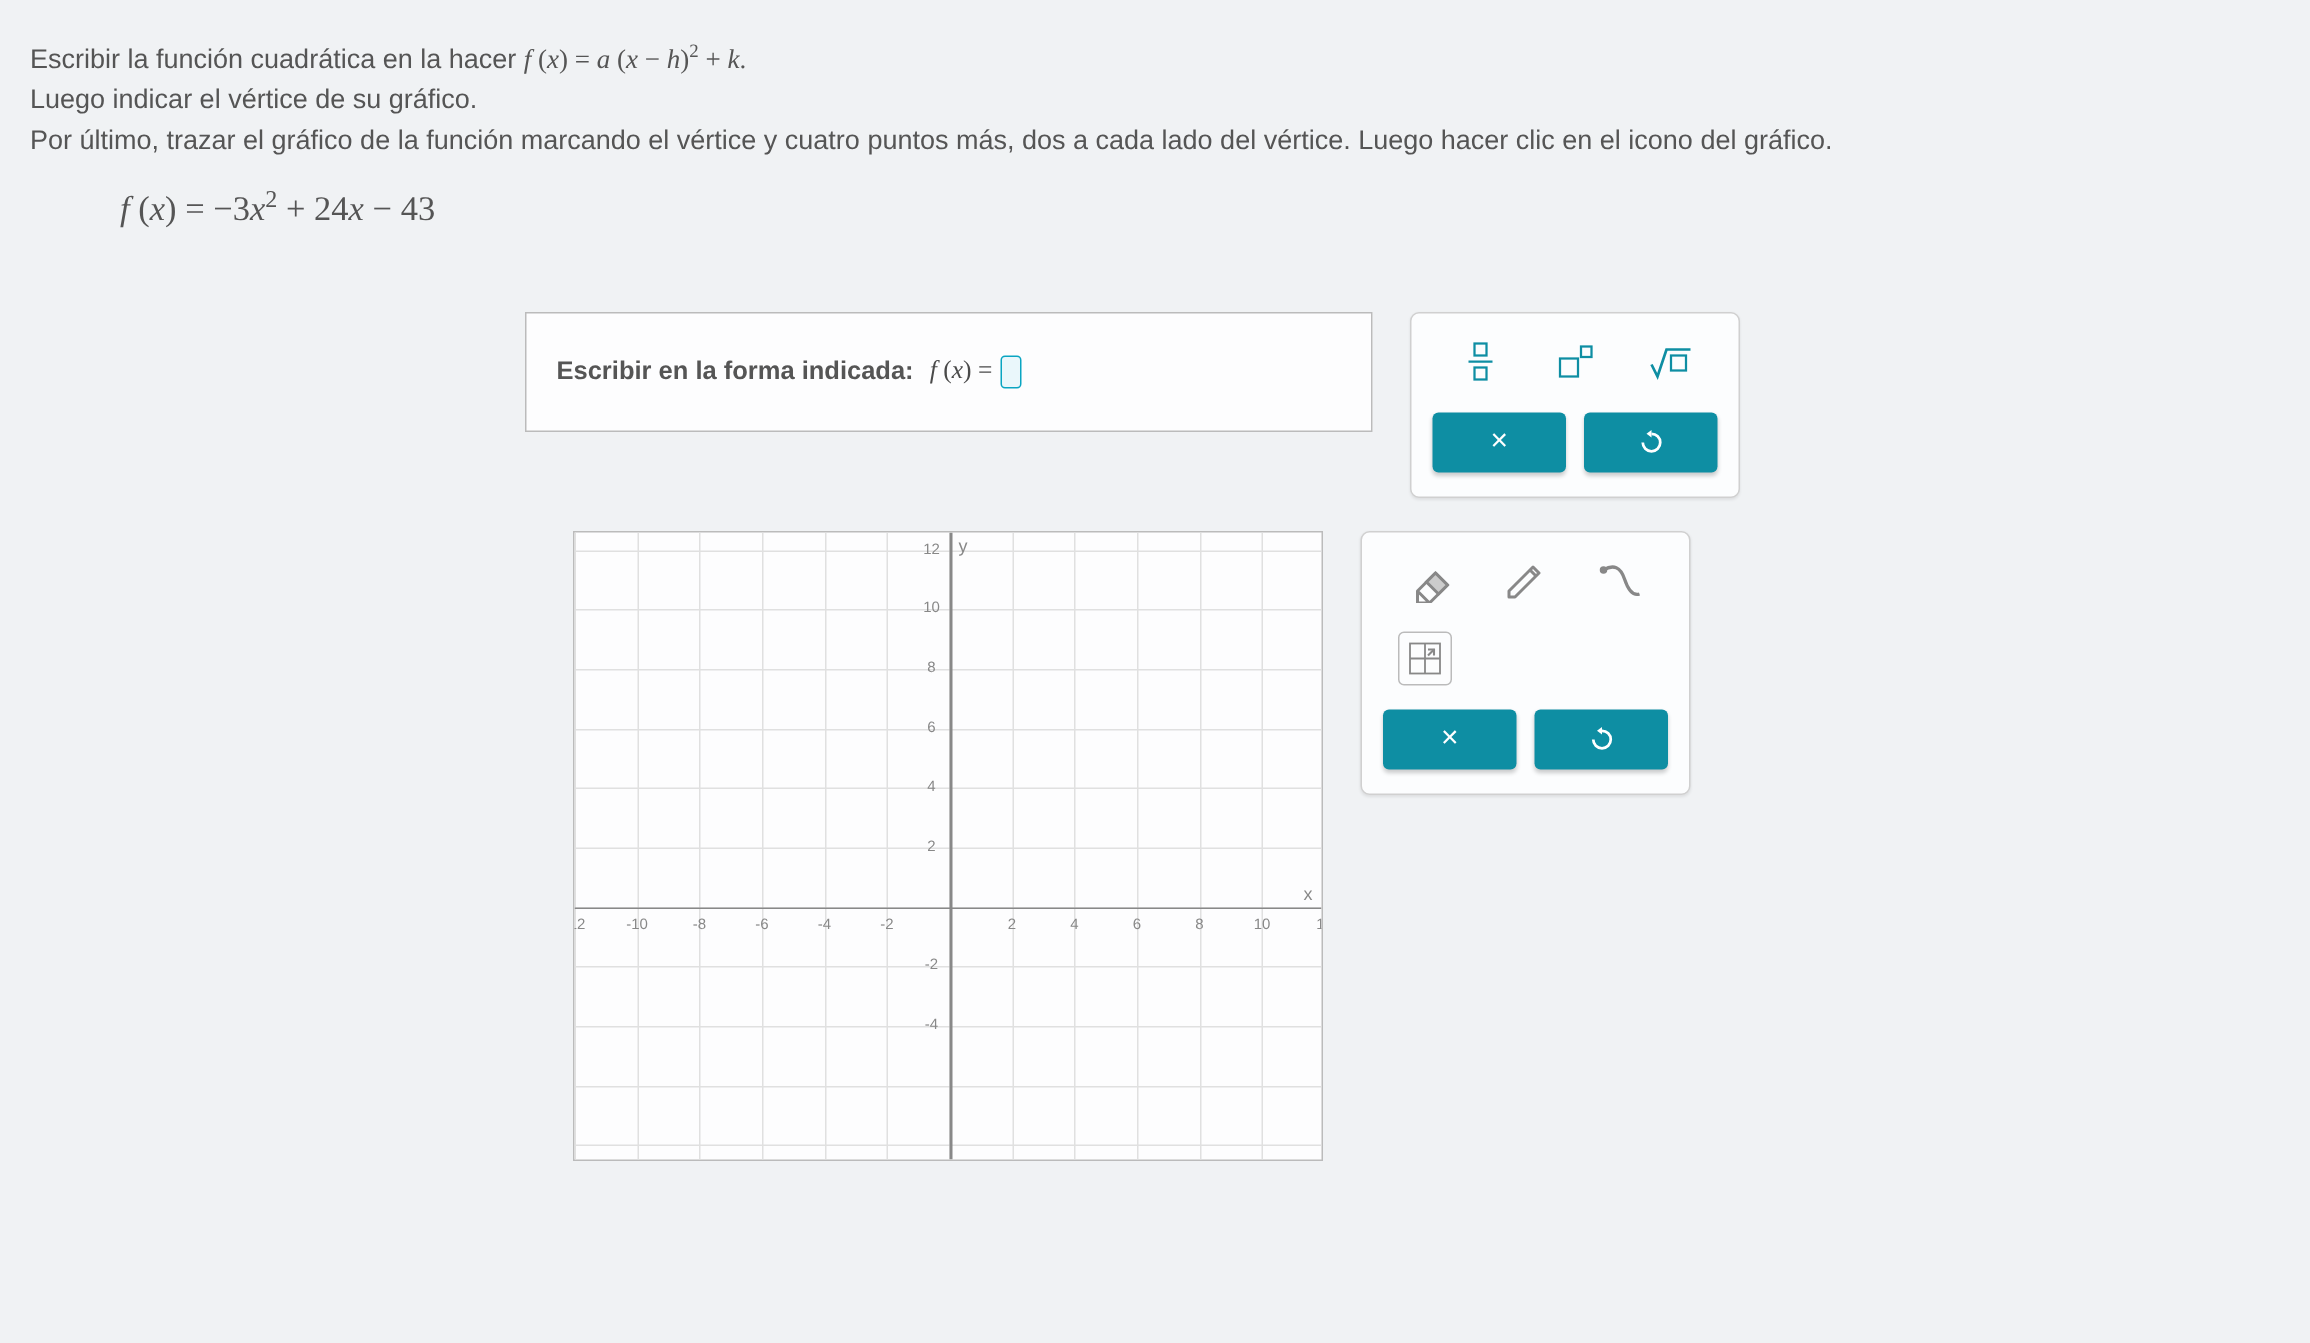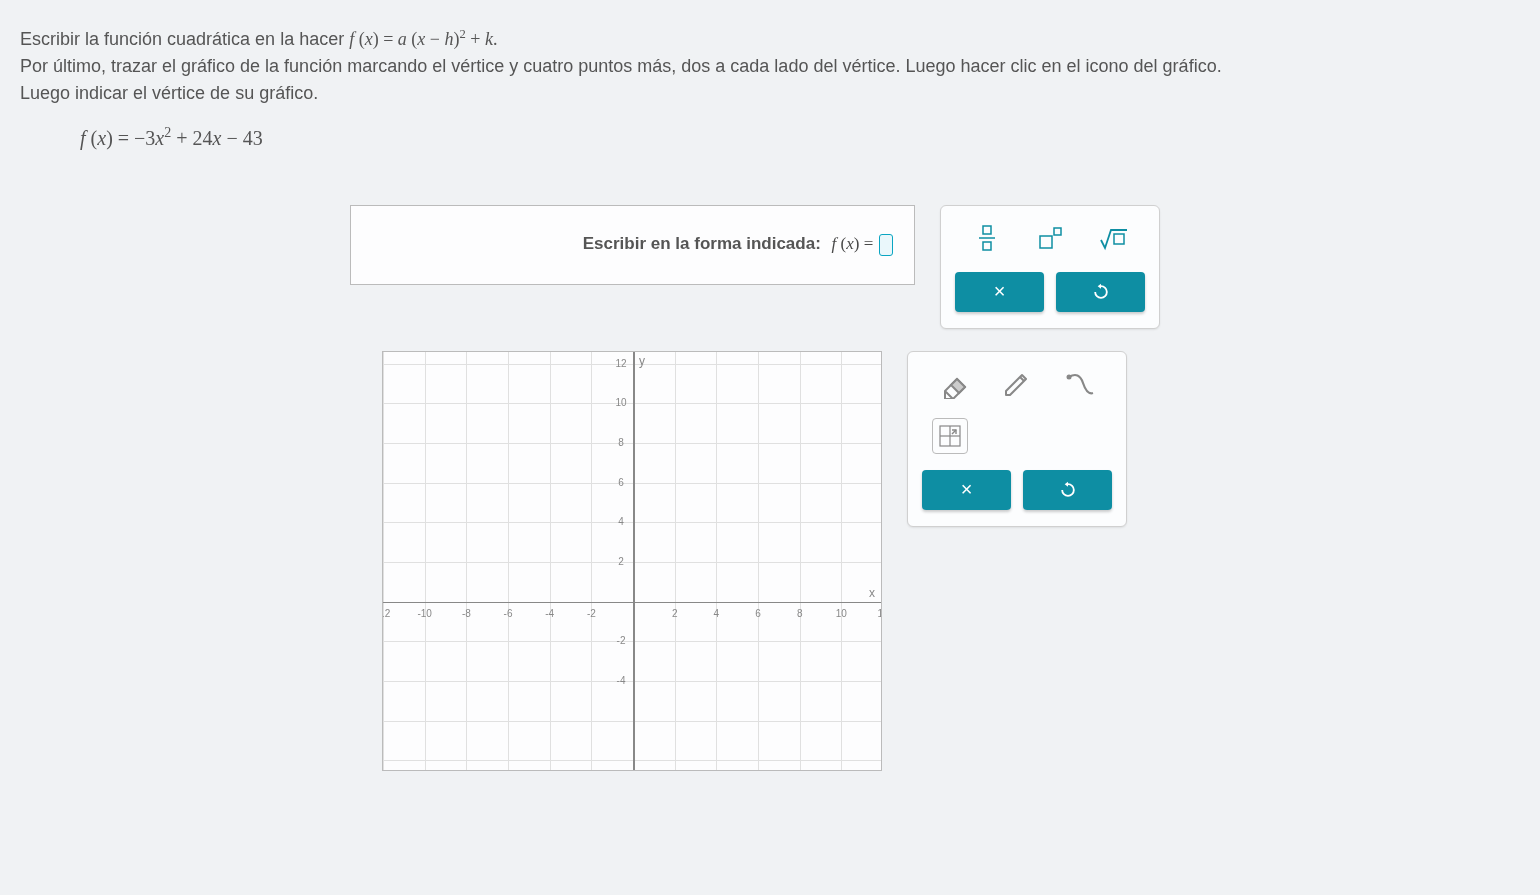--- a/index.html
+++ b/index.html
@@ -11,31 +11,30 @@
   height: 895px;
   padding: 25px 20px;
   overflow: hidden;
 }
 .instructions { font-size: 18px; color: #555; line-height: 1.5; }
 .math-italic { font-family: 'Times New Roman', serif; font-style: italic; }
 .math-roman { font-family: 'Times New Roman', serif; font-style: normal; }
 sup { font-size: 0.7em; font-style: normal; }
 .given-func {
   margin: 18px 0 0 60px;
-  font-size: 20px;
+  font-size: 23px;
   font-family: 'Times New Roman', serif;
 }
 .layout-row { display: flex; align-items: flex-start; }
 .answer-box {
   width: 565px;
   border: 1px solid #bbb;
   background: #fdfdfe;
   margin-left: 330px;
   margin-top: 55px;
-  text-align: right;
 }
 .answer-row {
   padding: 28px 20px;
   border-bottom: 1px solid #bbb;
   font-size: 17px;
   color: #4a4a4a;
 }
 .answer-row:last-child { border-bottom: none; }
 .answer-row .lbl { font-weight: 600; color: #555; }
 .slot {
@@ -126,22 +125,22 @@
 }
 </style>
 </head>
 <body>
 
 <div class="instructions">
   <div>
     <span>Escribir la función cuadrática en la hacer </span>
     <span class="math-italic">f <span class="math-roman">(</span>x<span class="math-roman">)</span> <span class="math-roman">=</span> a <span class="math-roman">(</span>x <span class="math-roman">−</span> h<span class="math-roman">)</span><sup>2</sup> <span class="math-roman">+</span> k<span class="math-roman">.</span></span>
   </div>
+  <div>Luego indicar el vértice de su gráfico.</div>
   <div>Por último, trazar el gráfico de la función marcando el vértice y cuatro puntos más, dos a cada lado del vértice. Luego hacer clic en el icono del gráfico.</div>
-  <div>Luego indicar el vértice de su gráfico.</div>
 </div>
 
 <div class="given-func">
   <span class="math-italic">f <span class="math-roman">(</span>x<span class="math-roman">)</span></span> = −3<span class="math-italic">x</span><sup>2</sup> + 24<span class="math-italic">x</span> − 43
 </div>
 
 <div class="layout-row">
   <div class="answer-box">
     <div class="answer-row">
       <span class="lbl">Escribir en la forma indicada:</span>

